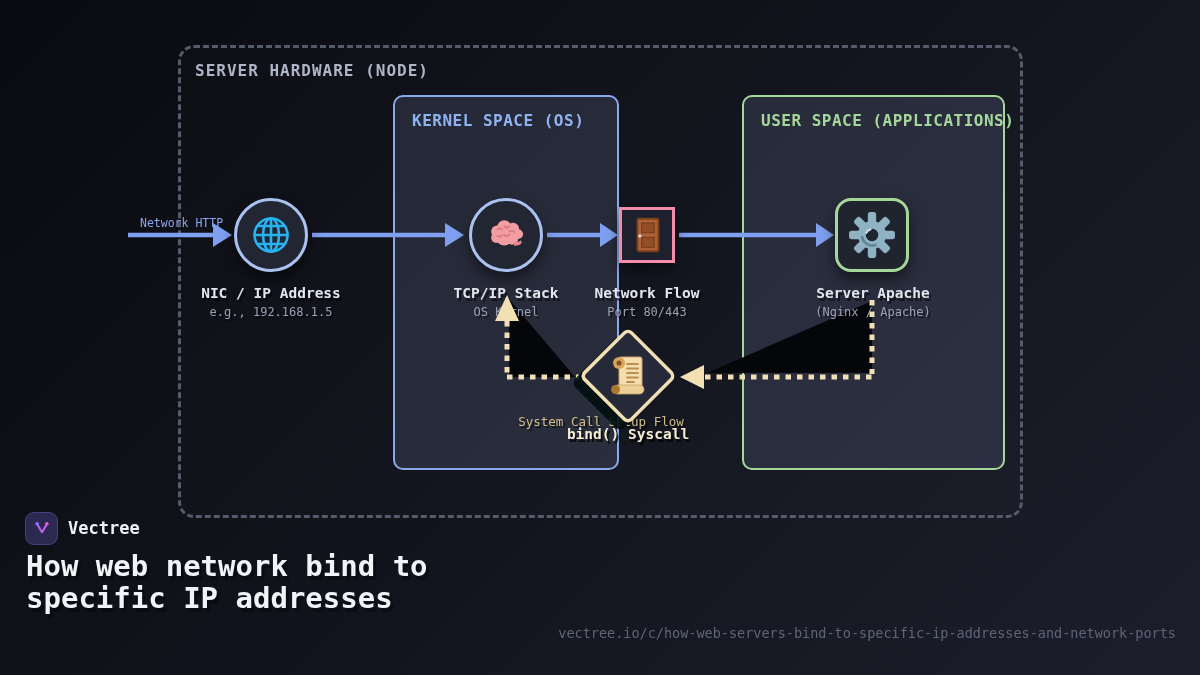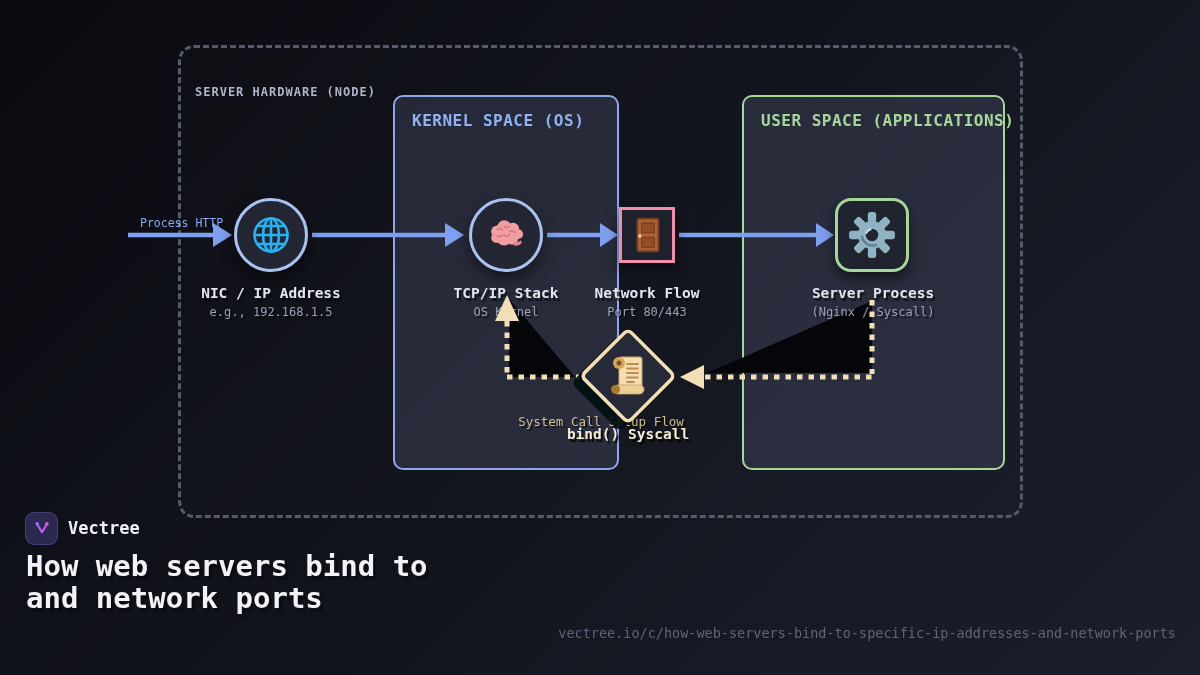--- a/index.html
+++ b/index.html
@@ -11,22 +11,22 @@
   }
   .abs { position: absolute; }
 
   
   .outer-box {
     left: 178px; top: 45px; width: 845px; height: 473px;
     border: 3px dashed #565b6b; border-radius: 16px;
     background: rgba(255,255,255,0.013);
   }
   .outer-label {
-    left: 195px; top: 61px; font-size: 12px; font-weight: bold;
-    color: #aeb5c8; letter-spacing: 1px; margin-top: 24px;
+    left: 195px; top: 61px; font-size: 16px; font-weight: bold;
+    color: #aeb5c8; letter-spacing: 1px;
   }
   .space-box { top: 95px; height: 375px; border-radius: 10px; background: rgba(88,95,125,0.30); }
   .kernel-box { left: 393px; width: 226px; border: 2.5px solid #8ca8ec; }
   .user-box   { left: 742px; width: 263px; border: 2.5px solid #a6d79a; }
   .space-label { top: 111px; font-size: 16px; font-weight: bold; letter-spacing: 0.5px; }
   .kernel-label { left: 412px; color: #8fb2f2; }
   .user-label   { left: 761px; color: #a6d79a; }
 
   
   .node-circle {
@@ -105,33 +105,33 @@
   <div class="abs lbl space-label kernel-label">KERNEL SPACE (OS)</div>
 
   <div class="abs space-box user-box"></div>
   <div class="abs lbl space-label user-label">USER SPACE (APPLICATIONS)</div>
 
   <svg id="shadow-layer" class="layer" width="1200" height="675">
     <polygon points="509,299 575,377 509,377" fill="#05060a"></polygon>
     <polygon points="707,373 872,301 872,373" fill="#05060a"></polygon>
   </svg>
 
-  <div class="abs lbl incoming-label">Process HTTP</div>
+  <div class="abs lbl incoming-label">Network HTTP</div>
 
   <div class="abs lbl node-title" style="left:271px">NIC / IP Address</div>
   <div class="abs lbl node-sub" style="left:271px">e.g., 192.168.1.5</div>
 
   <div class="abs lbl node-title" style="left:506px">TCP/IP Stack</div>
   <div class="abs lbl node-sub" style="left:506px">OS Kernel</div>
 
   <div class="abs lbl node-title" style="left:647px">Network Flow</div>
   <div class="abs lbl node-sub" style="left:647px">Port 80/443</div>
 
-  <div class="abs lbl node-title" style="left:873px">Server Process</div>
-  <div class="abs lbl node-sub" style="left:873px">(Nginx / Syscall)</div>
+  <div class="abs lbl node-title" style="left:873px">Server Apache</div>
+  <div class="abs lbl node-sub" style="left:873px">(Nginx / Apache)</div>
 
   <div class="abs lbl syscall-caption">System Call Setup Flow</div>
   <div class="abs lbl syscall-label">bind() Syscall</div>
 
   <svg id="line-layer" class="layer" width="1200" height="675">
     <defs>
       <filter id="dsh" x="-50%" y="-50%" width="200%" height="200%">
         <feDropShadow dx="-8" dy="7" stdDeviation="0" flood-color="#06070c" flood-opacity="0.9"></feDropShadow>
       </filter>
     </defs>
@@ -261,19 +261,19 @@
       </defs>
       <path d="M10 10 L16 20 L22 10" fill="none" stroke="url(#vg)" stroke-width="2.4" stroke-linecap="round" stroke-linejoin="round"></path>
       <line x1="16" y1="20" x2="16" y2="24.5" stroke="url(#vg)" stroke-width="2.4" stroke-linecap="round"></line>
       <circle cx="10" cy="9.5" r="2.2" fill="#9d6bfa"></circle>
       <circle cx="22" cy="9.5" r="2.2" fill="#e35ce0"></circle>
     </svg>
   </div>
   <div class="abs brand-name">Vectree</div>
 
   <div class="abs page-title">
-    <div>How web servers bind to</div>
-    <div>and network ports</div>
+    <div>How web network bind to</div>
+    <div>specific IP addresses</div>
   </div>
 
   <div class="abs page-url">vectree.io/c/how-web-servers-bind-to-specific-ip-addresses-and-network-ports</div>
 
 </div>
 
 </body></html>

